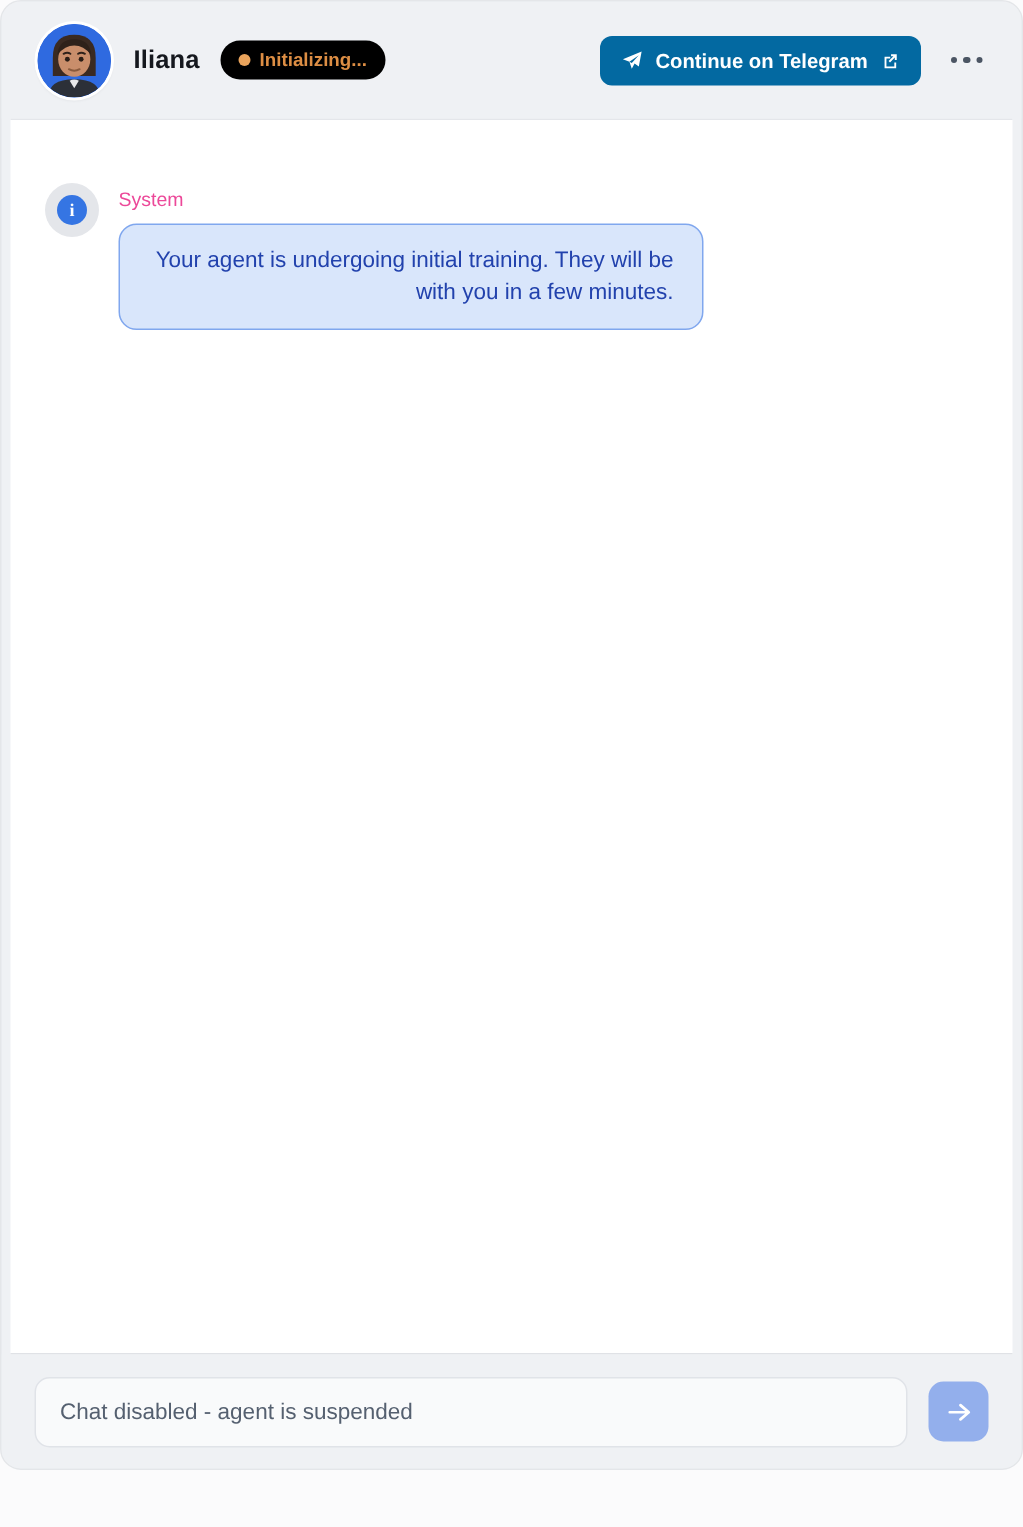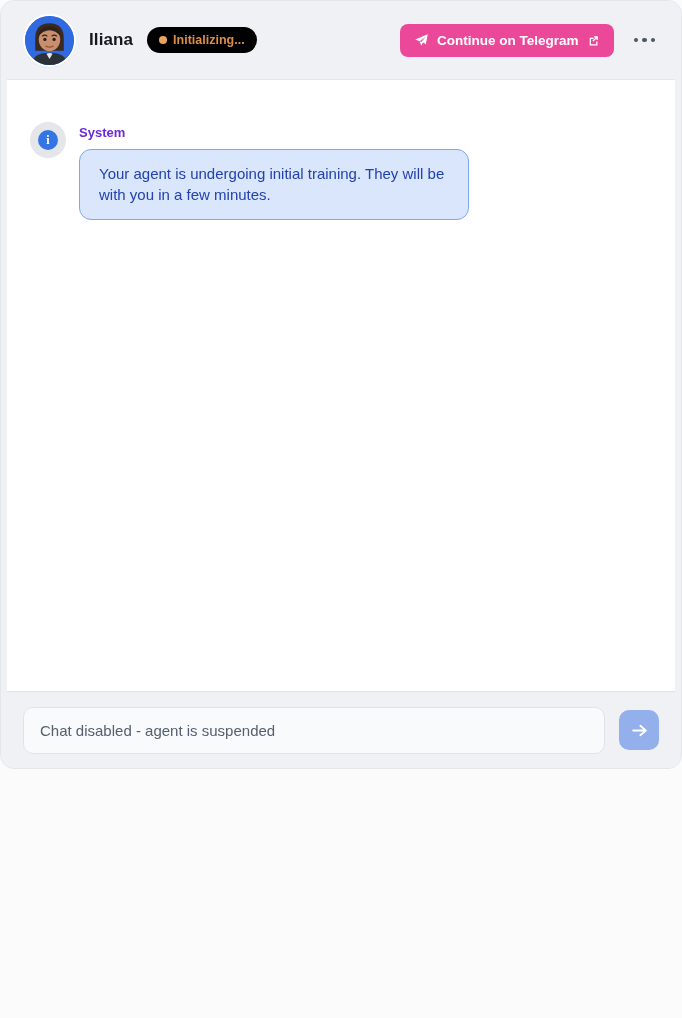--- a/index.html
+++ b/index.html
@@ -1,18 +1,18 @@
 <!DOCTYPE html>
 <html><head>
 <meta charset="utf-8">
 <style>
   * { margin:0; padding:0; box-sizing:border-box; }
   html,body { width:682px; height:1018px; background:#fbfbfc; font-family:"Liberation Sans", sans-serif; }
   .widget {
-    position:absolute; inset:0; width:682px; height:769px;
+    position:absolute; inset:0; width:682px; height:980px;
     background:#eff1f4; border:1px solid #e4e6e9; border-radius:14px;
     overflow:hidden; display:flex; flex-direction:column;
   }
   
   .header {
     height:78px; flex:0 0 78px; display:flex; align-items:center;
     padding:0 24px; background:#eff1f4;
   }
   .avatar {
     width:49px; height:49px; border-radius:50%; flex:0 0 49px;
@@ -25,21 +25,21 @@
   }
   .status-badge {
     margin-left:14px; display:flex; align-items:center; gap:6px;
     background:#000000; color:#dd8e44; font-size:12.5px; font-weight:600;
     padding:6px 12px; border-radius:999px;
   }
   .status-dot { width:8px; height:8px; border-radius:50%; background:#eaa45c; }
   .header-right { margin-left:auto; display:flex; align-items:center; }
   .tg-button {
     display:flex; align-items:center; gap:8px; border:none; cursor:pointer;
-    background:#ec4899; color:#ffffff; font-family:inherit;
+    background:#0369a1; color:#ffffff; font-family:inherit;
     font-size:13.5px; font-weight:bold; height:33px; padding:0 14px; border-radius:8px;
   }
   .tg-button svg { display:block; }
   .menu-dots {
     margin-left:18px; display:flex; gap:4px; cursor:pointer; padding:4px 2px;
   }
   .menu-dots i { width:4.5px; height:4.5px; border-radius:50%; background:#4b5563; }
   
   .chat-panel {
     flex:1 1 auto; margin:0 6px; background:#ffffff;
@@ -50,24 +50,24 @@
   .sys-avatar {
     width:36px; height:36px; border-radius:50%; background:#e4e6ea; flex:0 0 36px;
     display:flex; align-items:center; justify-content:center;
   }
   .info-circle {
     width:20px; height:20px; border-radius:50%; background:#3575e3; color:#ffffff;
     font-size:12px; font-weight:bold; font-family:"Liberation Serif", serif;
     display:flex; align-items:center; justify-content:center;
   }
   .msg-col { padding-top:3px; }
-  .sys-label { font-size:13px; font-weight:bold; color:#6d28d9; margin-bottom:9px; }
+  .sys-label { font-size:13px; font-weight:normal; color:#ec4899; margin-bottom:9px; }
   .bubble {
     max-width:390px; background:#d9e6fb; border:1px solid #80a7ee; border-radius:12px;
-    padding:13px 19px; font-size:15px; line-height:1.42; color:#2242ad;
+    padding:13px 19px; font-size:15px; line-height:1.42; color:#2242ad;text-align:right;
   }
   
   .composer {
     flex:0 0 76px; height:76px; display:flex; align-items:center;
     padding:0 22px; gap:14px; background:#eff1f4;
   }
   .chat-input {
     flex:1 1 auto; height:47px; border:1px solid #e0e3e8; border-radius:10px;
     background:#f9fafb; padding:0 16px; font-family:inherit; font-size:15px; color:#000000;
     outline:none;

